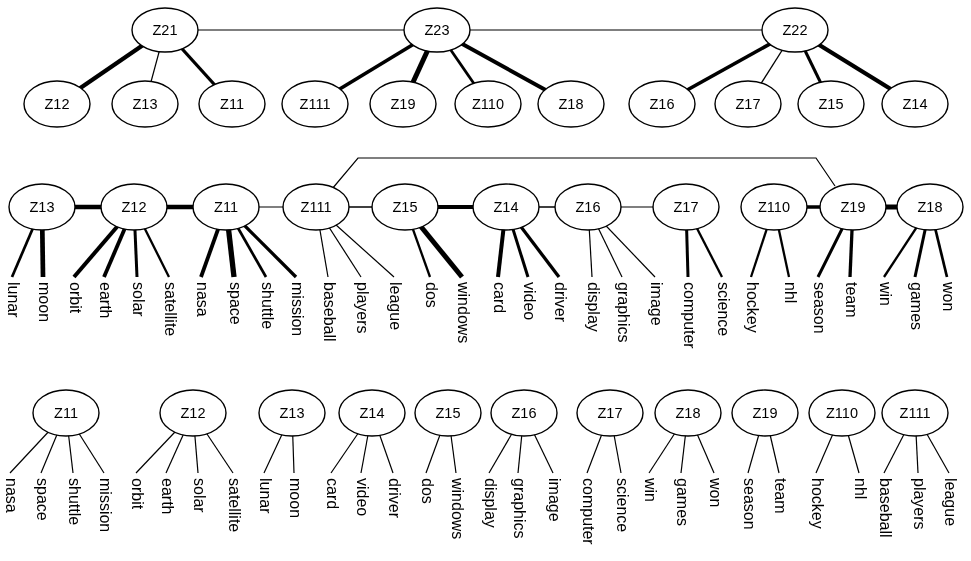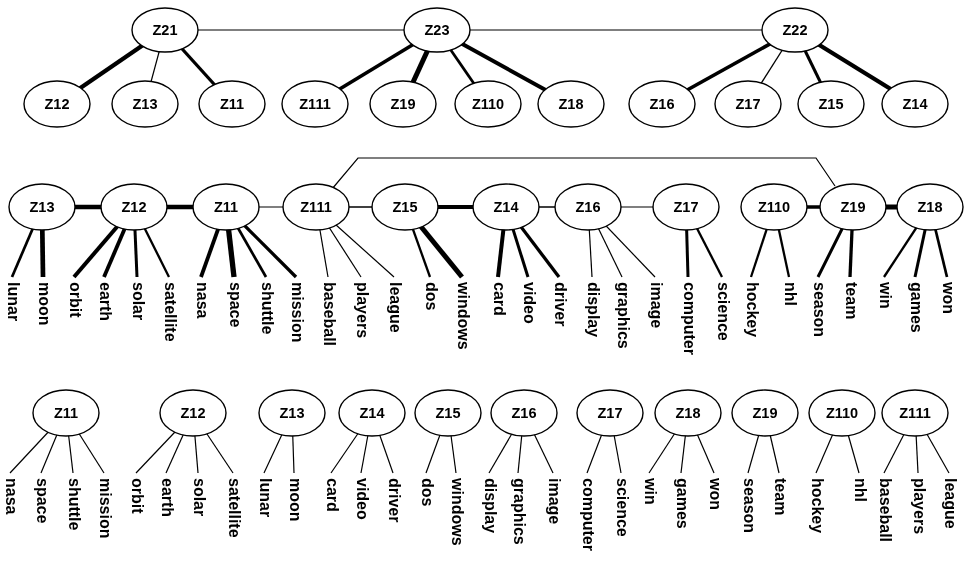--- a/index.html
+++ b/index.html
@@ -3,21 +3,20 @@
 <meta charset="utf-8">
 <style>
   html, body { margin: 0; padding: 0; background: #ffffff; }
   .canvas {
     position: relative;
     width: 971px;
     height: 561px;
     background: #ffffff;
     overflow: hidden;
     font-family: "Liberation Sans", sans-serif;
-    font-weight: bold;
   }
   svg { display: block; }
   svg text {
     font-family: "Liberation Sans", sans-serif;
     fill: #000000;
   }
   .node-label { font-size: 14.5px; }
   .word-label { font-size: 16px; }
 </style>
 </head>

